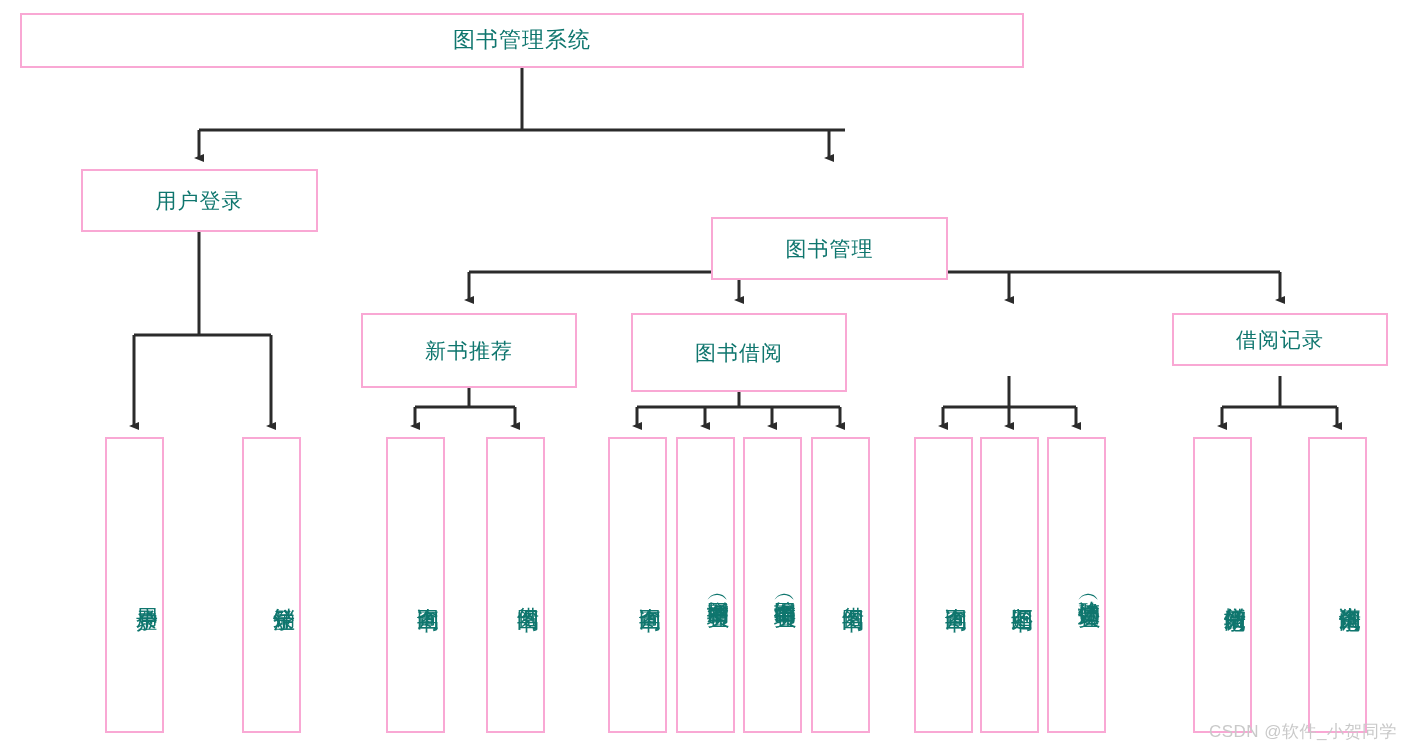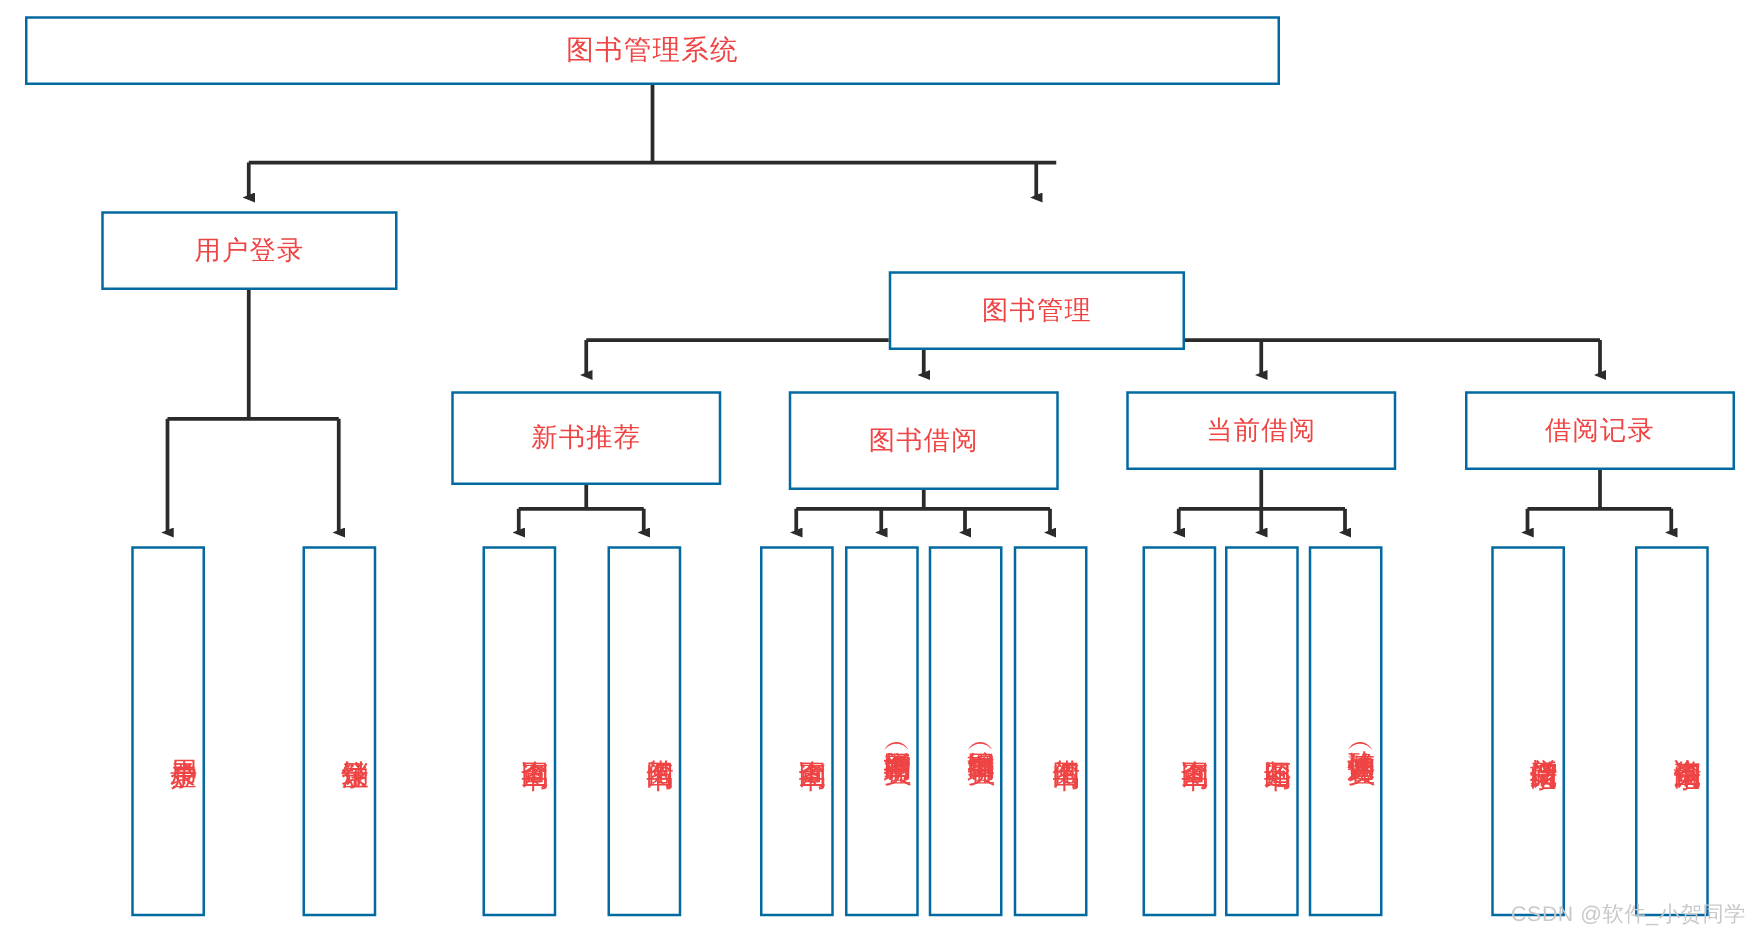--- a/index.html
+++ b/index.html
@@ -16,25 +16,25 @@
   }
   #wires{
     position:absolute;left:0;top:0;
     width:1405px;height:747px;
     pointer-events:none;
   }
   .node{
     position:absolute;
     box-sizing:border-box;
     background:#ffffff;
-    border:2px solid #0369a1;
+    border:2px solid #f9a8d4;
     display:flex;
     align-items:center;
     justify-content:center;
-    color:#ef4444;
+    color:#0f766e;
     z-index:2;
   }
   .node.horiz{
     font-size:21px;
     letter-spacing:1px;
     line-height:1.2;
   }
   .node.root{
     font-size:22px;
   }
@@ -118,22 +118,21 @@
     </g>
   </svg>
 
   <div class="node horiz root" style="left:20px;top:13px;width:1004px;height:55px;">图书管理系统</div>
 
   <div class="node horiz" style="left:81px;top:169px;width:237px;height:63px;">用户登录</div>
   <div class="node horiz" style="left:711px;top:169px;width:237px;height:63px;margin-top:48px;">图书管理</div>
 
   <div class="node horiz" style="left:361px;top:313px;width:216px;height:75px;">新书推荐</div>
   <div class="node horiz" style="left:631px;top:313px;width:216px;height:79px;">图书借阅</div>
-  <div class="node horiz" style="left:901px;top:313px;width:216px;height:63px;">当前借阅</div>
-  <div class="node horiz" style="left:1172px;top:313px;width:216px;height:63px;">借阅记录</div>
+  <div class="node horiz" style="left:1172px;top:313px;width:216px;height:53px;">借阅记录</div>
 
   <div class="node vert" style="left:105px;top:437px;width:59px;height:296px;">用户登录</div>
   <div class="node vert" style="left:242px;top:437px;width:59px;height:296px;">注销登录</div>
 
   <div class="node vert" style="left:386px;top:437px;width:59px;height:296px;">查询图书</div>
   <div class="node vert" style="left:486px;top:437px;width:59px;height:296px;">借阅图书</div>
 
   <div class="node vert" style="left:608px;top:437px;width:59px;height:296px;">查询图书</div>
   <div class="node vert tall" style="left:676px;top:437px;width:59px;height:296px;">新增图书（管理员）</div>
   <div class="node vert tall" style="left:743px;top:437px;width:59px;height:296px;">编辑图书（管理员）</div>

